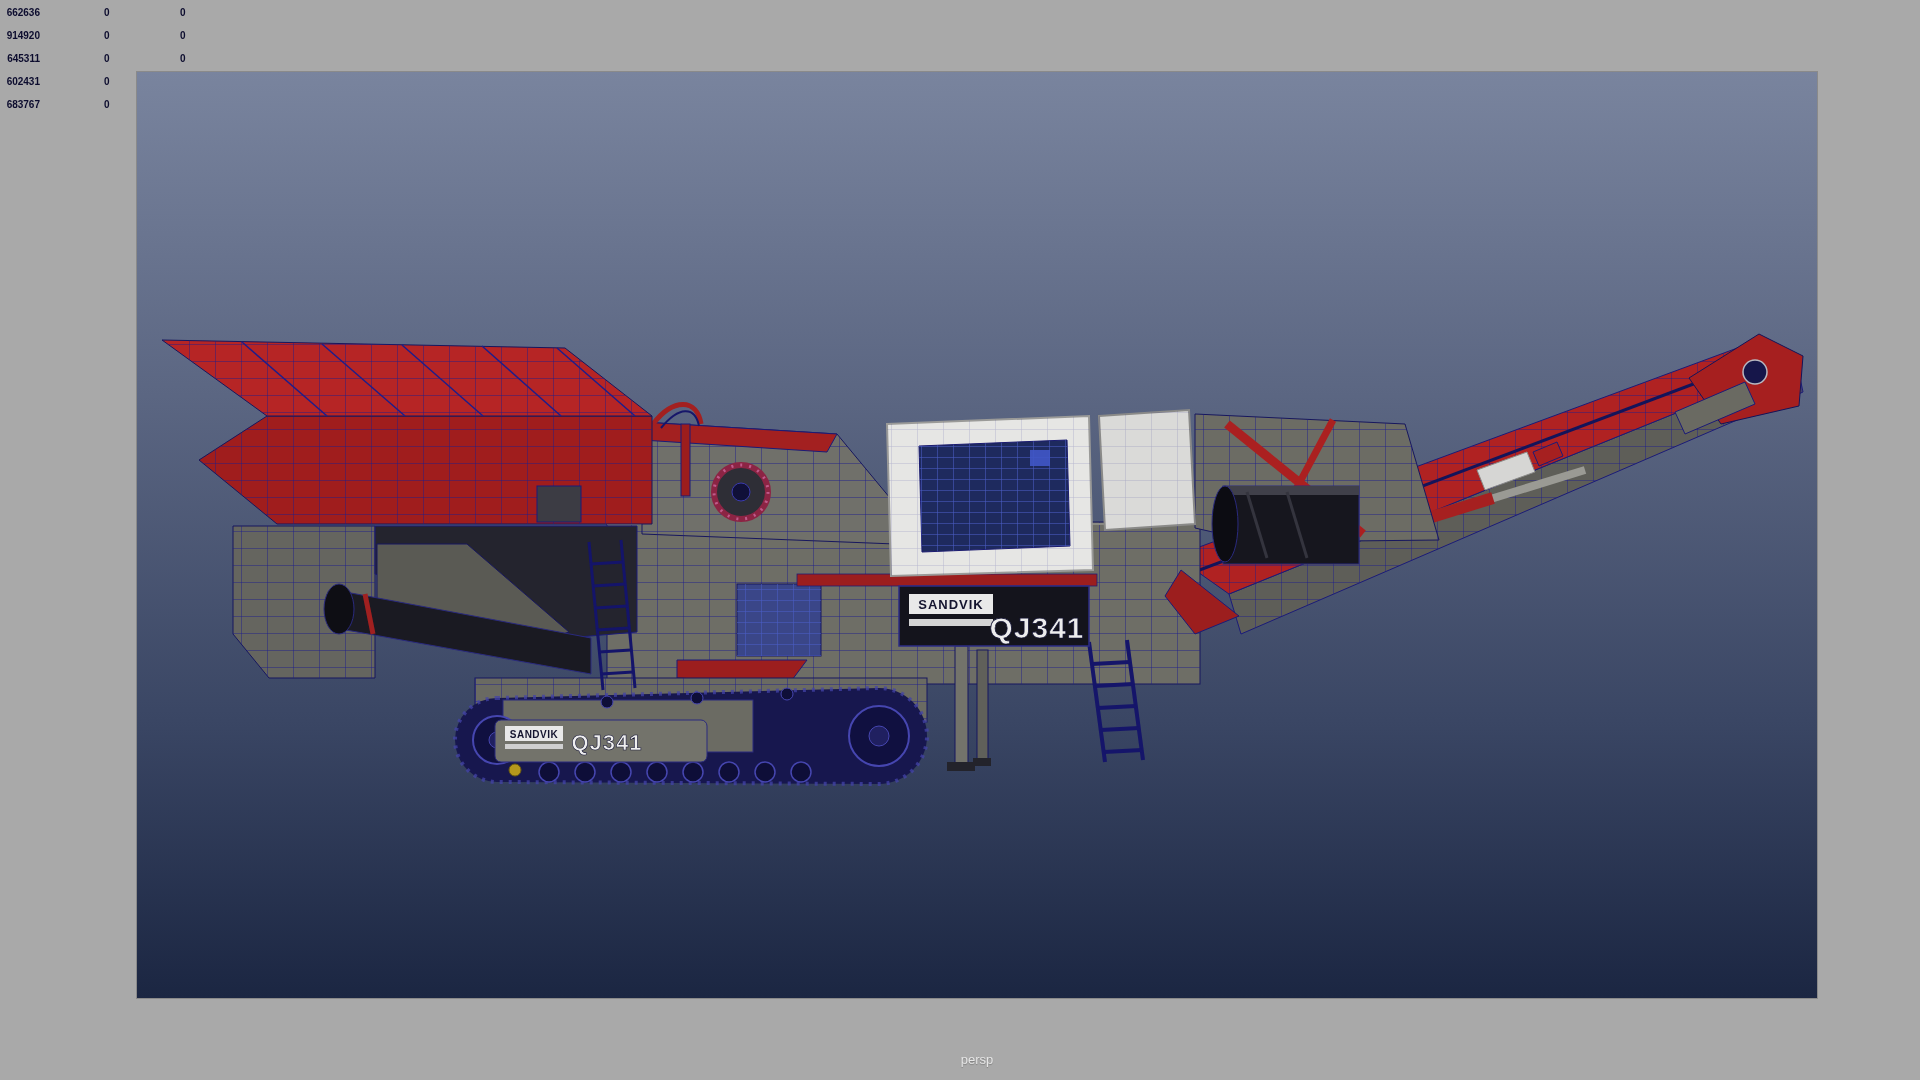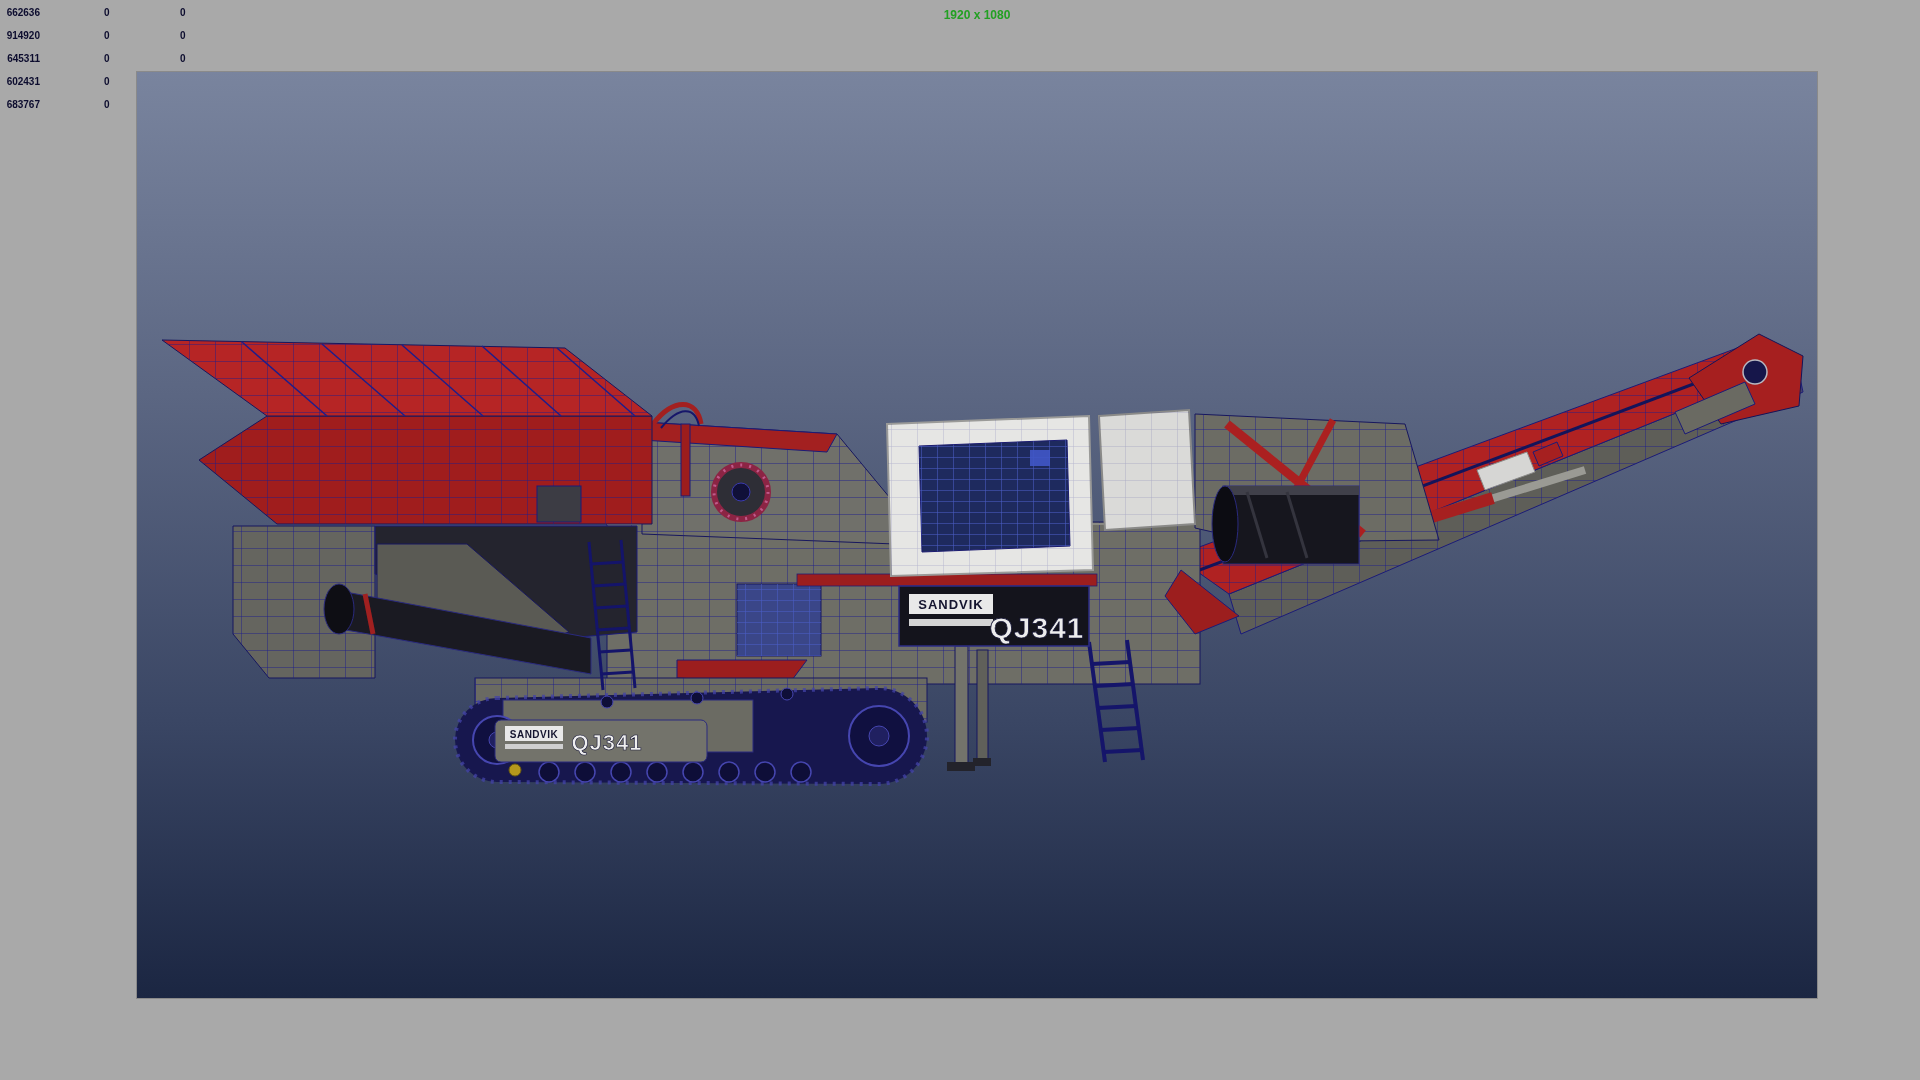--- a/index.html
+++ b/index.html
@@ -17,21 +17,20 @@
   .hud-c1{position:absolute;left:-14px;width:54px;text-align:right;}
   .hud-c2{position:absolute;left:104px;}
   .hud-c3{position:absolute;left:180px;}
   svg#machine{position:absolute;left:0;top:0;width:1680px;height:926px;display:block;}
 </style>
 </head>
 <body>
 
 <div class="viewport">
 
-  <div class="res-label">1920 x 1080</div>
 
   <div class="hud">
     <div class="hud-row">
       <span class="hud-c1">662636</span>
       <span class="hud-c2">0</span>
       <span class="hud-c3">0</span>
     </div>
     <div class="hud-row">
       <span class="hud-c1">914920</span>
       <span class="hud-c2">0</span>
@@ -208,13 +207,14 @@
       <g>
         <rect x="762" y="514" width="190" height="60" fill="#14141c" stroke="#2c2c86" stroke-width="1.5"></rect>
         <rect x="772" y="522" width="84" height="20" fill="#e9e9e9"></rect>
         <text x="814" y="537" text-anchor="middle" font-size="13" font-weight="bold" fill="#14142e" font-family="Liberation Sans, sans-serif" letter-spacing="1">SANDVIK</text>
         <rect x="772" y="547" width="84" height="7" fill="#d4d4d4"></rect>
         <text x="900" y="566" text-anchor="middle" font-size="30" font-weight="bold" fill="#ededed" stroke="#101030" stroke-width="0.75" font-family="Liberation Sans, sans-serif" letter-spacing="1">QJ341</text>
       </g>
     </svg>
   </div>
 
+  <div class="cam-label">persp</div>
 </div>
 
 </body></html>

